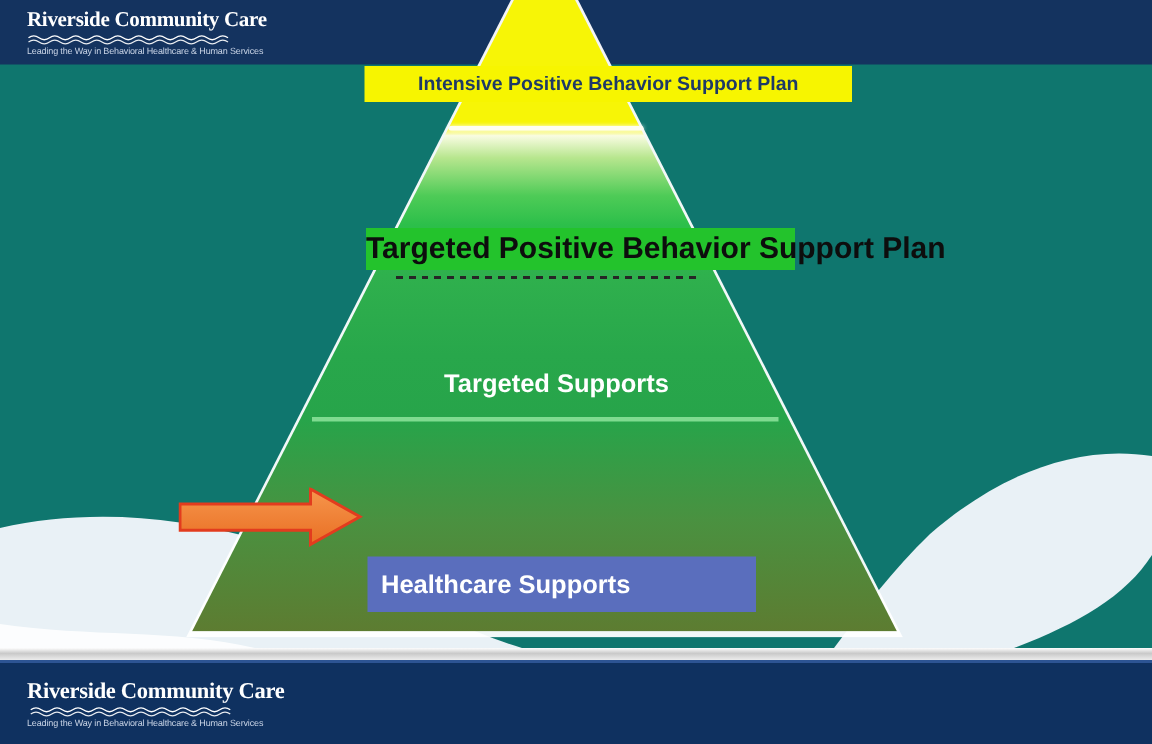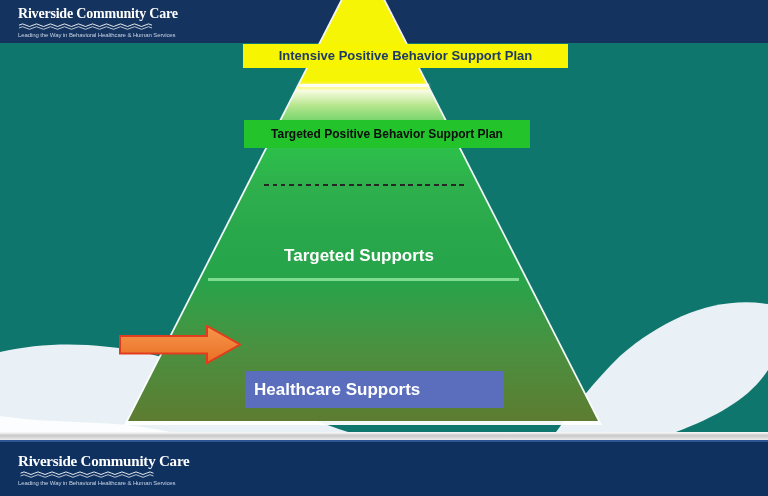--- a/index.html
+++ b/index.html
@@ -74,25 +74,25 @@
   
   .tier-box{
     position:absolute; z-index:4; font-weight:bold; text-align:center;
     white-space:nowrap;
   }
   .tier-intensive{
     left:243px; top:44px; width:325px; height:24px; line-height:24px;
     font-size:13px; color:#1e3a66; background:#f7f500;
   }
   .tier-targeted-plan{
-    left:244px; top:120px; width:286px; height:28px; line-height:28px;
-    font-size:12px; color:#0d0d0d; background:#23c32c;
+    left:244px; top:152px; width:286px; height:28px; line-height:28px;
+    font-size:20px; color:#0d0d0d; background:#23c32c;
   }
   .tier-targeted-supports{
-    left:124px; top:245px; width:470px; height:22px; line-height:22px;
+    left:136px; top:245px; width:470px; height:22px; line-height:22px;
     font-size:17px; color:#ffffff; background:transparent;
   }
   .tier-universal{
     left:245px; top:371px; width:259px; height:37px; line-height:37px;
     font-size:17px; color:#ffffff; background:#5a6ebd;
     text-align:left; padding-left:9px;
   }
 
   
   .arrow{position:absolute; left:119px; top:325px; z-index:5;}

